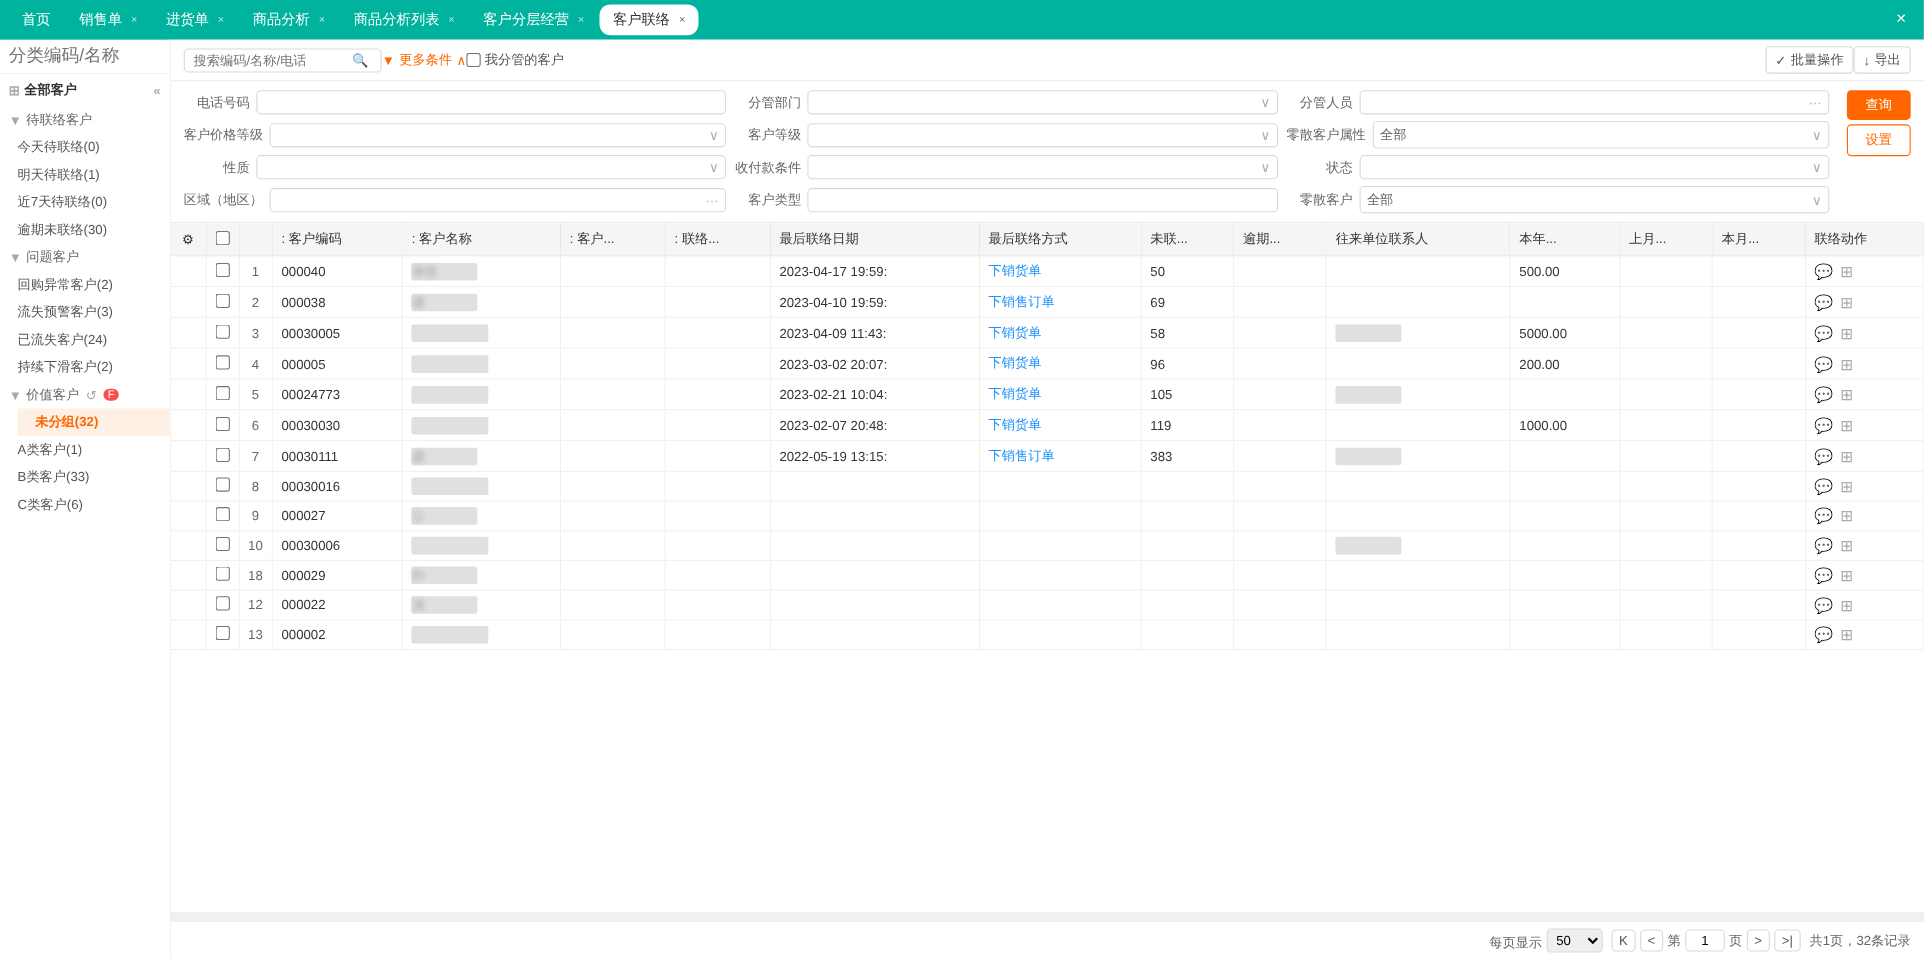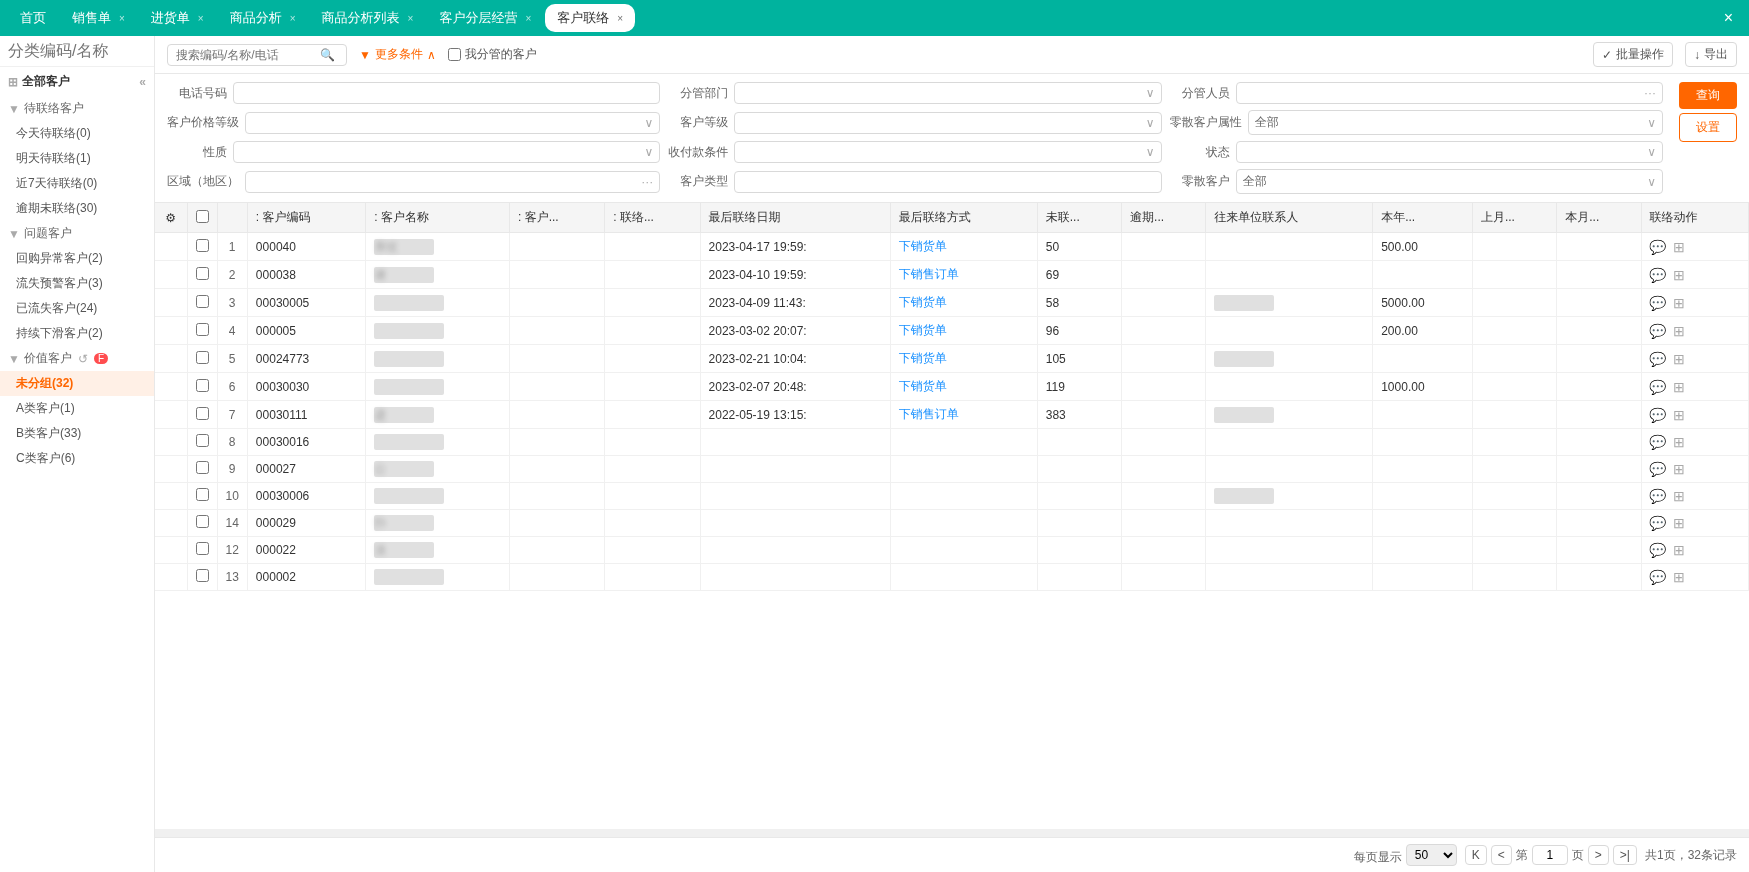--- a/index.html
+++ b/index.html
@@ -82,37 +82,37 @@
       color: #666;
       font-size: 12px;
       cursor: pointer;
     }
     .sidebar-item {
       padding: 4px 16px;
       color: #555;
       cursor: pointer;
       font-size: 12px;
     }
-    .sidebar-item.active { background: #fff0e6; color: #ff6600; font-weight: bold; }
+    .sidebar-item.active { background: #fff0e6; color: #ff6600; font-weight: bold; margin-left: 16px; }
 
     
     .content-area {
       flex: 1;
       display: flex;
       flex-direction: column;
       overflow: hidden;
     }
 
     
     .filter-bar {
       background: white;
       padding: 6px 12px;
       display: flex;
       align-items: center;
-      gap: 12px;
+      gap: 0;
       border-bottom: 1px solid #e8e8e8;
     }
     .filter-search-box {
       display: flex;
       align-items: center;
       border: 1px solid #d9d9d9;
       border-radius: 4px;
       padding: 3px 8px;
       gap: 4px;
       width: 180px;
@@ -873,21 +873,21 @@
         <span class="action-icon">💬</span>
         <span class="action-icon">⊞</span>
       </div>
     </td>
   </tr>
             <tr>
     <td style="text-align:center;color:#aaa;"></td>
     <td class="checkbox-cell">
       <input type="checkbox" style="">
     </td>
-    <td class="num-cell">14</td>
+    <td class="num-cell">18</td>
     <td>000029</td>
     <td>
       <span style="display:inline-block;background:#e0e0e0;color:transparent;text-shadow:0 0 5px rgba(0,0,0,0.3);border-radius:2px;min-width:60px;height:16px;">扑</span>
     </td>
     <td></td>
     <td></td>
     <td></td>
     <td></td>
     <td></td>
     <td></td>

